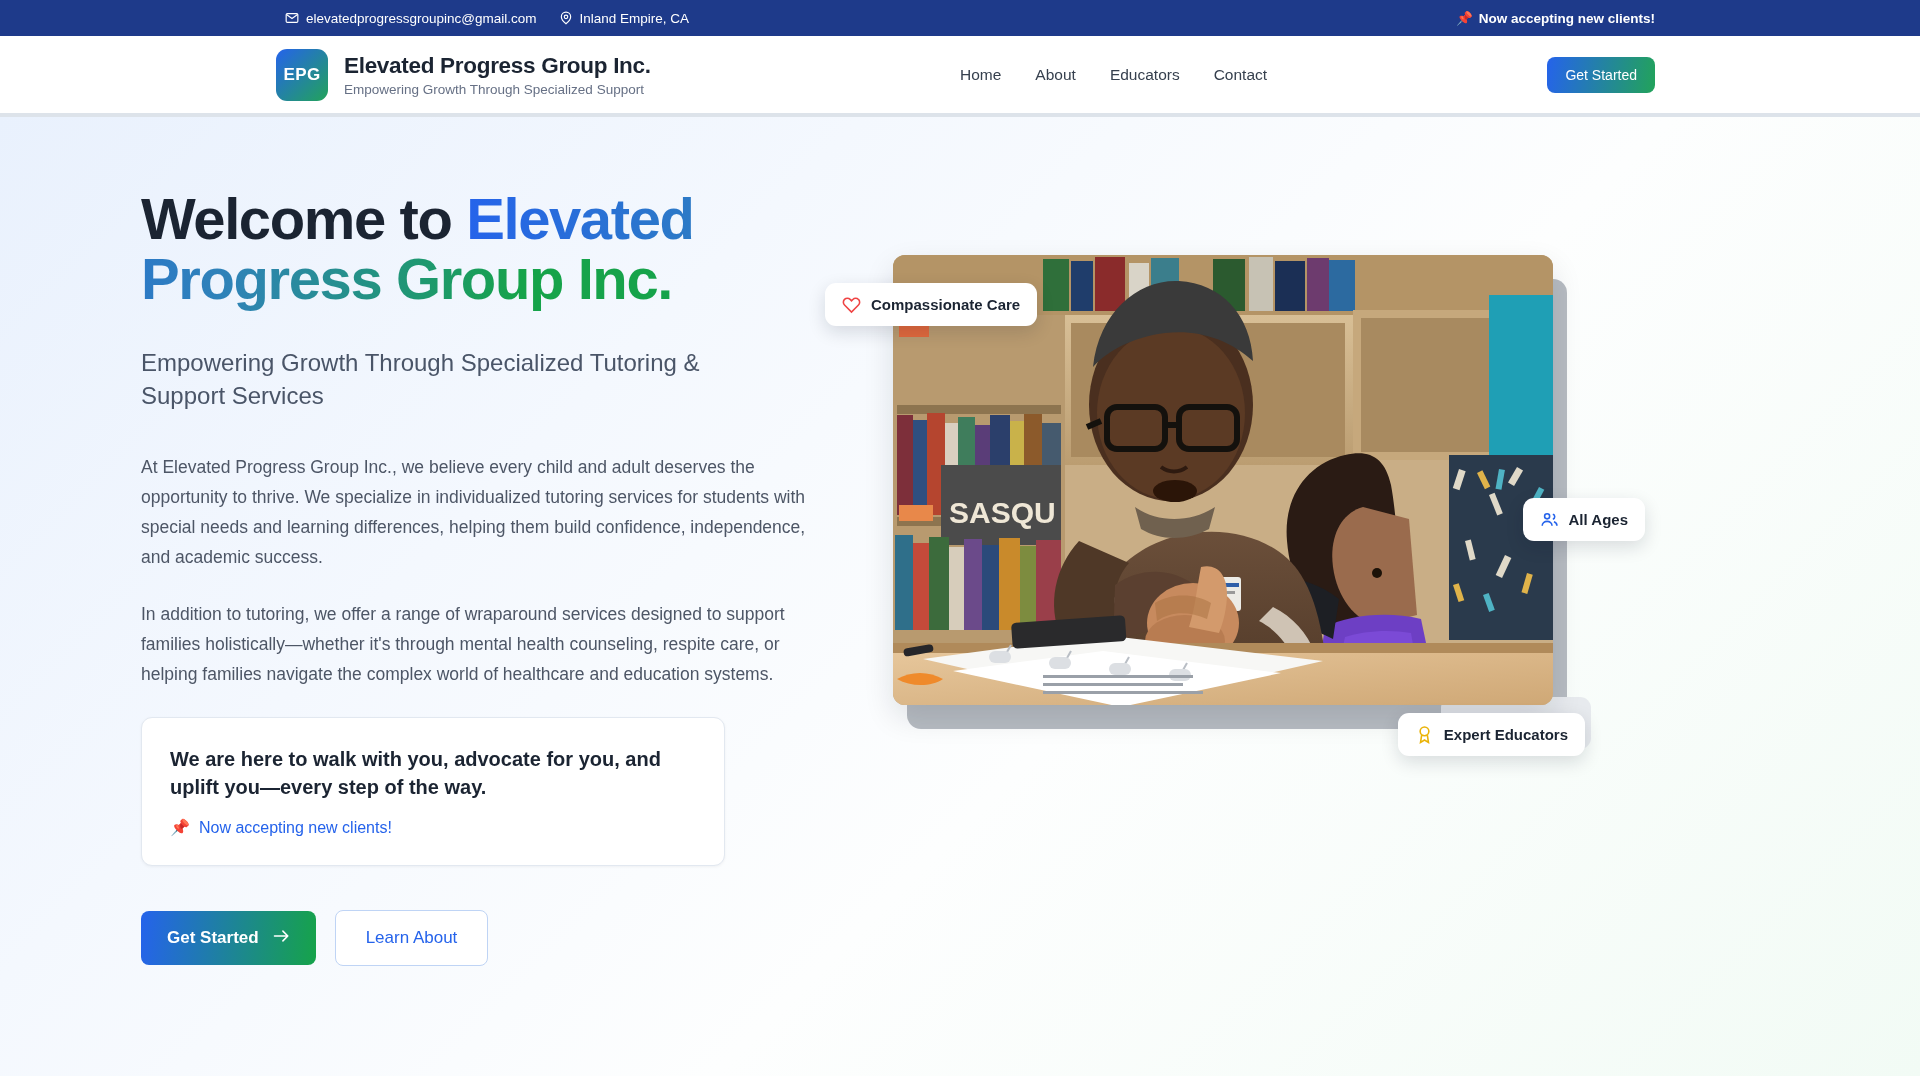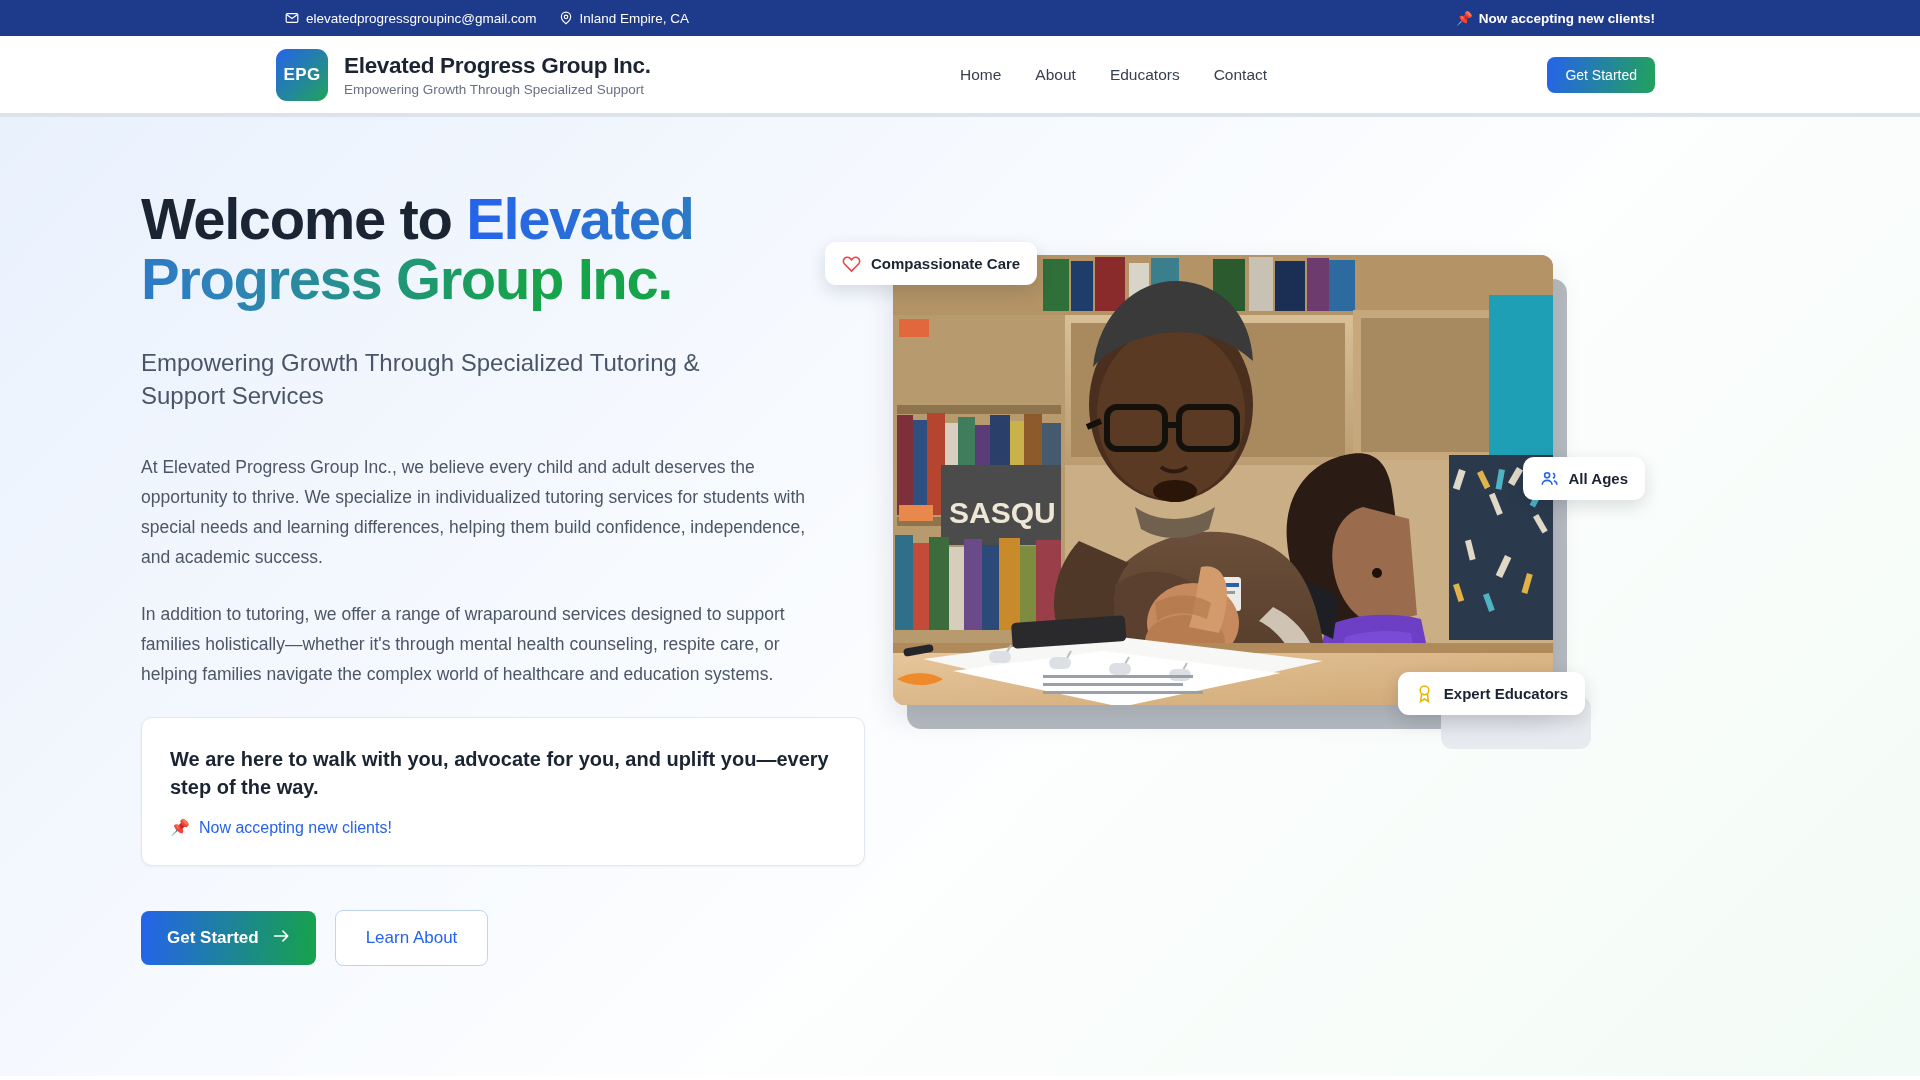--- a/index.html
+++ b/index.html
@@ -119,21 +119,21 @@
   .para {
     font-size: 17.5px;
     line-height: 1.72;
     color: #4d5666;
     max-width: 680px;
     margin-bottom: 27px;
   }
 
   .quote-card {
     margin-top: 20px;
-    width: 724px;
+    width: 584px;
     background: #ffffff;
     border: 1px solid #e2e8f0;
     border-radius: 11px;
     padding: 27px 28px 28px 28px;
     box-shadow: 0 1px 3px rgba(16,24,40,0.05);
   }
   .quote-text {
     font-size: 20px;
     line-height: 1.42;
     font-weight: bold;
@@ -186,20 +186,21 @@
 
   .badge {
     position: absolute;
     background: #ffffff;
     border-radius: 11px;
     box-shadow: 0 6px 18px rgba(16,24,40,0.14);
     display: flex; align-items: center; gap: 10px;
     padding: 12px 17px;
     font-size: 15px; font-weight: bold; color: #1b2432;
     white-space: nowrap;
+    margin-top: 41px;
   }
   .badge svg { width: 19px; height: 19px; display: block; flex: none; }
   .badge-care  { left: -68px; top: 125px; }
   .badge-ages  { right: -92px; top: 340px; }
   .badge-exp   { right: -32px; top: 555px; }
   .badge-exp-shadow {
     position: absolute; right: -38px; top: 580px;
     width: 150px; height: 52px;
     background: #e7eaee; border-radius: 11px;
   }

